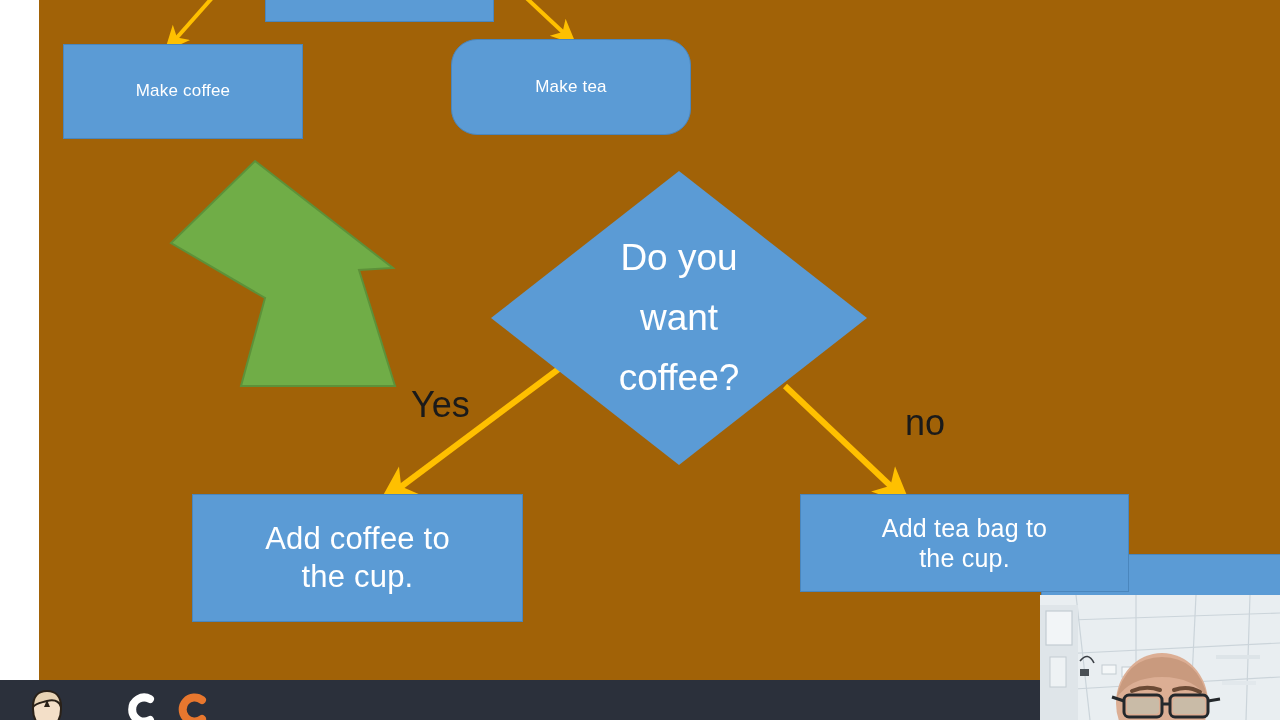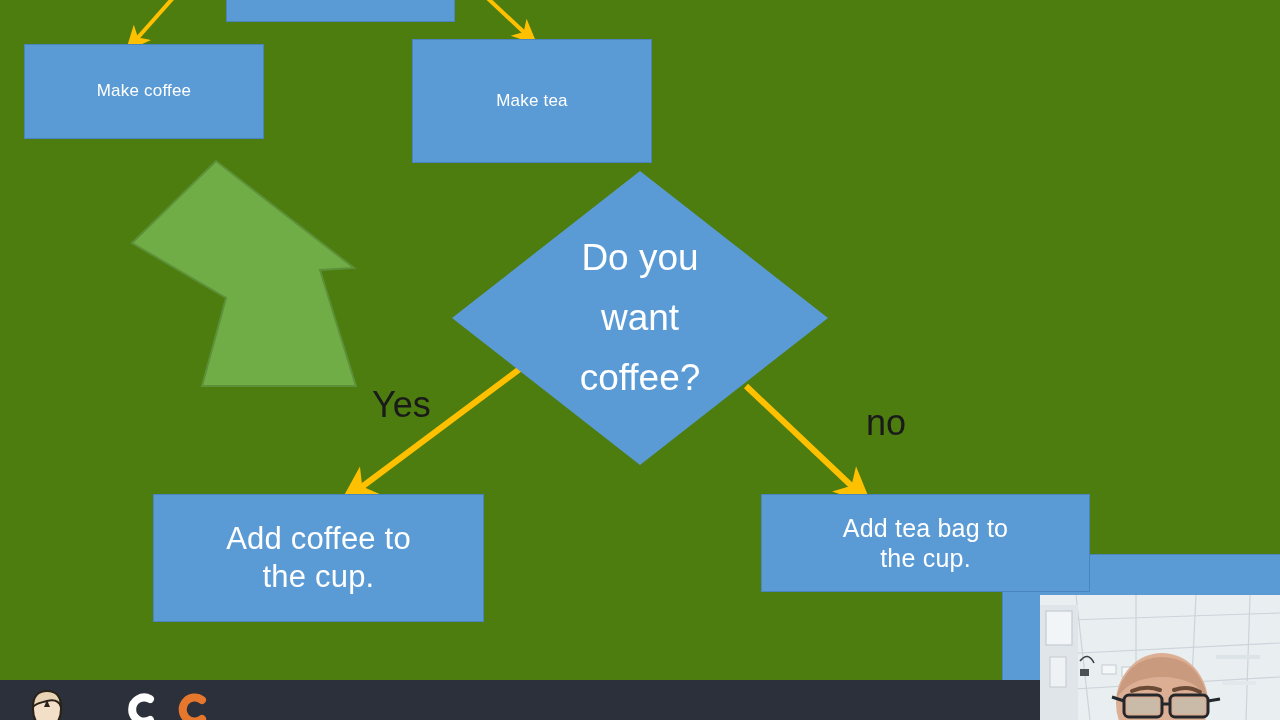--- a/index.html
+++ b/index.html
@@ -14,22 +14,23 @@
   #stage {
     position: relative;
     width: 1280px;
     height: 720px;
     overflow: hidden;
     background: #ffffff;
   }
   .slide {
     position: absolute;
     inset: 0;
-    background: #4d7c0f;
-    overflow: hidden;
+    background: #a16207;
+    overflow: hidden;
+    margin-left: 39px;
   }
   
   .box {
     position: absolute;
     background: #5B9BD5;
     border: 1px solid #4a86bd;
     box-sizing: border-box;
     display: flex;
     align-items: center;
     justify-content: center;
@@ -42,22 +43,23 @@
   }
   .box-top-partial {
     left: 226px; top: -40px; width: 229px; height: 62px;
     font-size: 17px;
   }
   .box-make-coffee {
     left: 24px; top: 44px; width: 240px; height: 95px;
     font-size: 17px;
   }
   .box-make-tea {
-    left: 412px; top: 39px; width: 240px; height: 124px;
+    left: 412px; top: 39px; width: 240px; height: 96px;
     font-size: 17px;
+    border-radius: 26px;
   }
   .box-add-coffee {
     left: 153px; top: 494px; width: 331px; height: 128px;
     font-size: 31px;
     justify-content: center;
   }
   .box-add-tea {
     left: 761px; top: 494px; width: 329px; height: 98px;
     font-size: 25px;
   }

